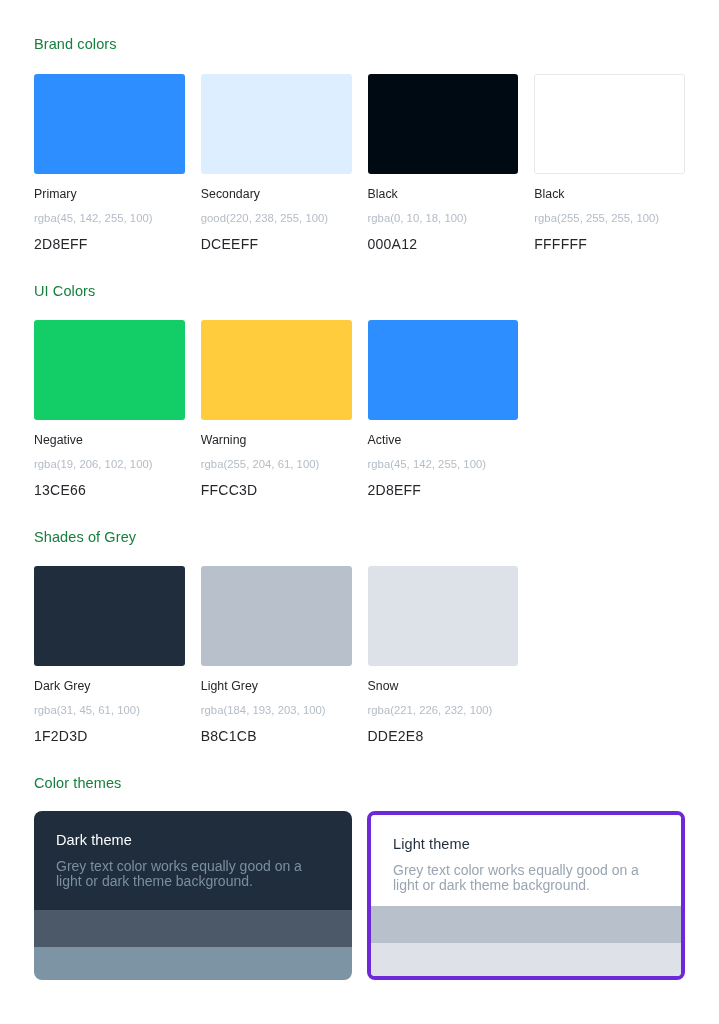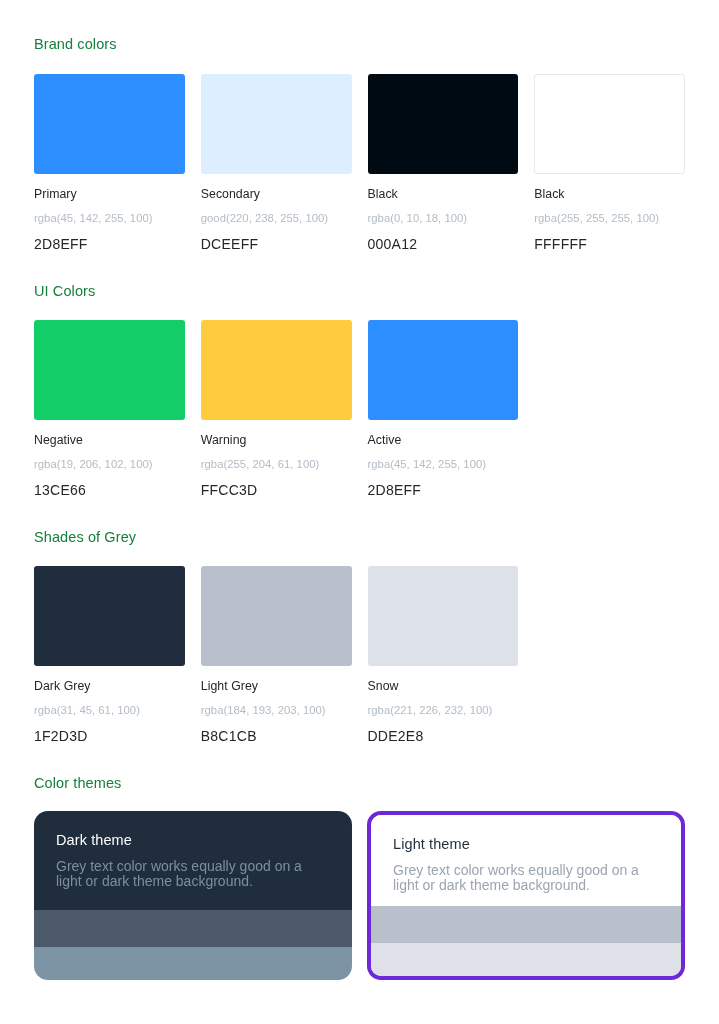--- a/index.html
+++ b/index.html
@@ -79,21 +79,21 @@
   #themes-row       { position:absolute; left:34px; top:811px; width:651px; }
 
   
   .themes-row {
     display: flex;
     gap: 15px;
   }
   .theme-card {
     width: 318px;
     height: 169px;
-    border-radius: 14px;
+    border-radius: 8px;
     overflow: hidden;
     box-sizing: border-box;
     display: flex;
     flex-direction: column;
   }
   .theme-card.light-card {
     border: 4px solid #6d28d9;
   }
   .theme-head {
     flex: 1 1 auto;

